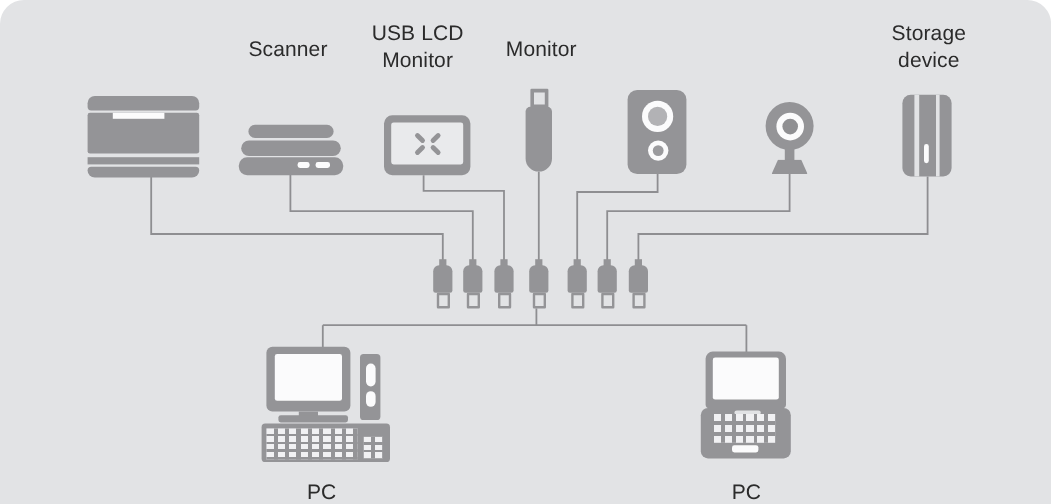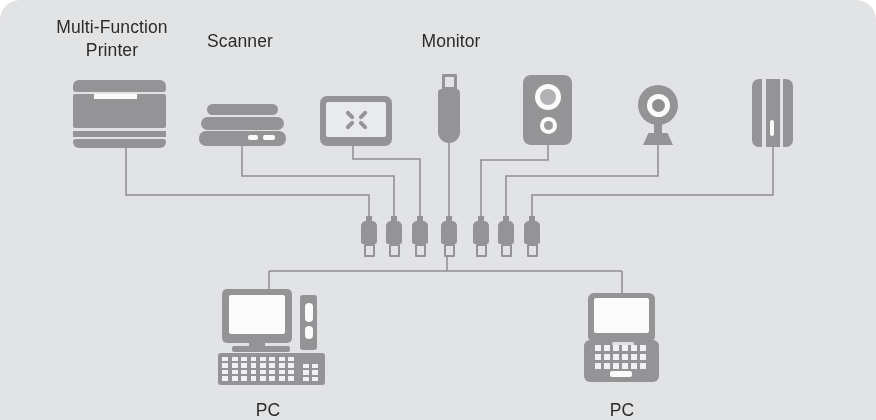--- a/index.html
+++ b/index.html
@@ -55,24 +55,26 @@
     <path d="M449 143 V218"></path>
     <path d="M548 145 V160 H481 V218"></path>
     <path d="M658 145 V176 H506 V218"></path>
     <path d="M773 147 V195 H532 V218"></path>
     <path d="M447 257 V271"></path>
     <path d="M269 271 H622"></path>
     <path d="M269 271 V291"></path>
     <path d="M622 271 V295"></path>
   </svg>
 
-  <div class="dev-label" style="left:112px;top:16px">Multi-Function
-Printer</div>
   <div class="dev-label" style="left:240px;top:30px">Scanner</div>
+  <div class="dev-label" style="left:348px;top:16px">USB LCD
+Monitor</div>
   <div class="dev-label" style="left:451px;top:30px">Monitor</div>
+  <div class="dev-label" style="left:774px;top:16px">Storage
+device</div>
 
   <div class="icon" style="left:73px;top:80px;width:93px;height:68px">
     <div class="part" style="left:0;top:0;width:93px;height:12px;border-radius:6px 6px 3px 3px"></div>
     <div class="part" style="left:0;top:14px;width:93px;height:34px;border-radius:2px"></div>
     <div class="partw" style="left:21px;top:14px;width:43px;height:5px"></div>
     <div class="part" style="left:0;top:51px;width:93px;height:6px"></div>
     <div class="part" style="left:0;top:59px;width:93px;height:9px;border-radius:3px 3px 6px 6px"></div>
   </div>
 
   <div class="icon" style="left:199px;top:104px;width:87px;height:42px">

